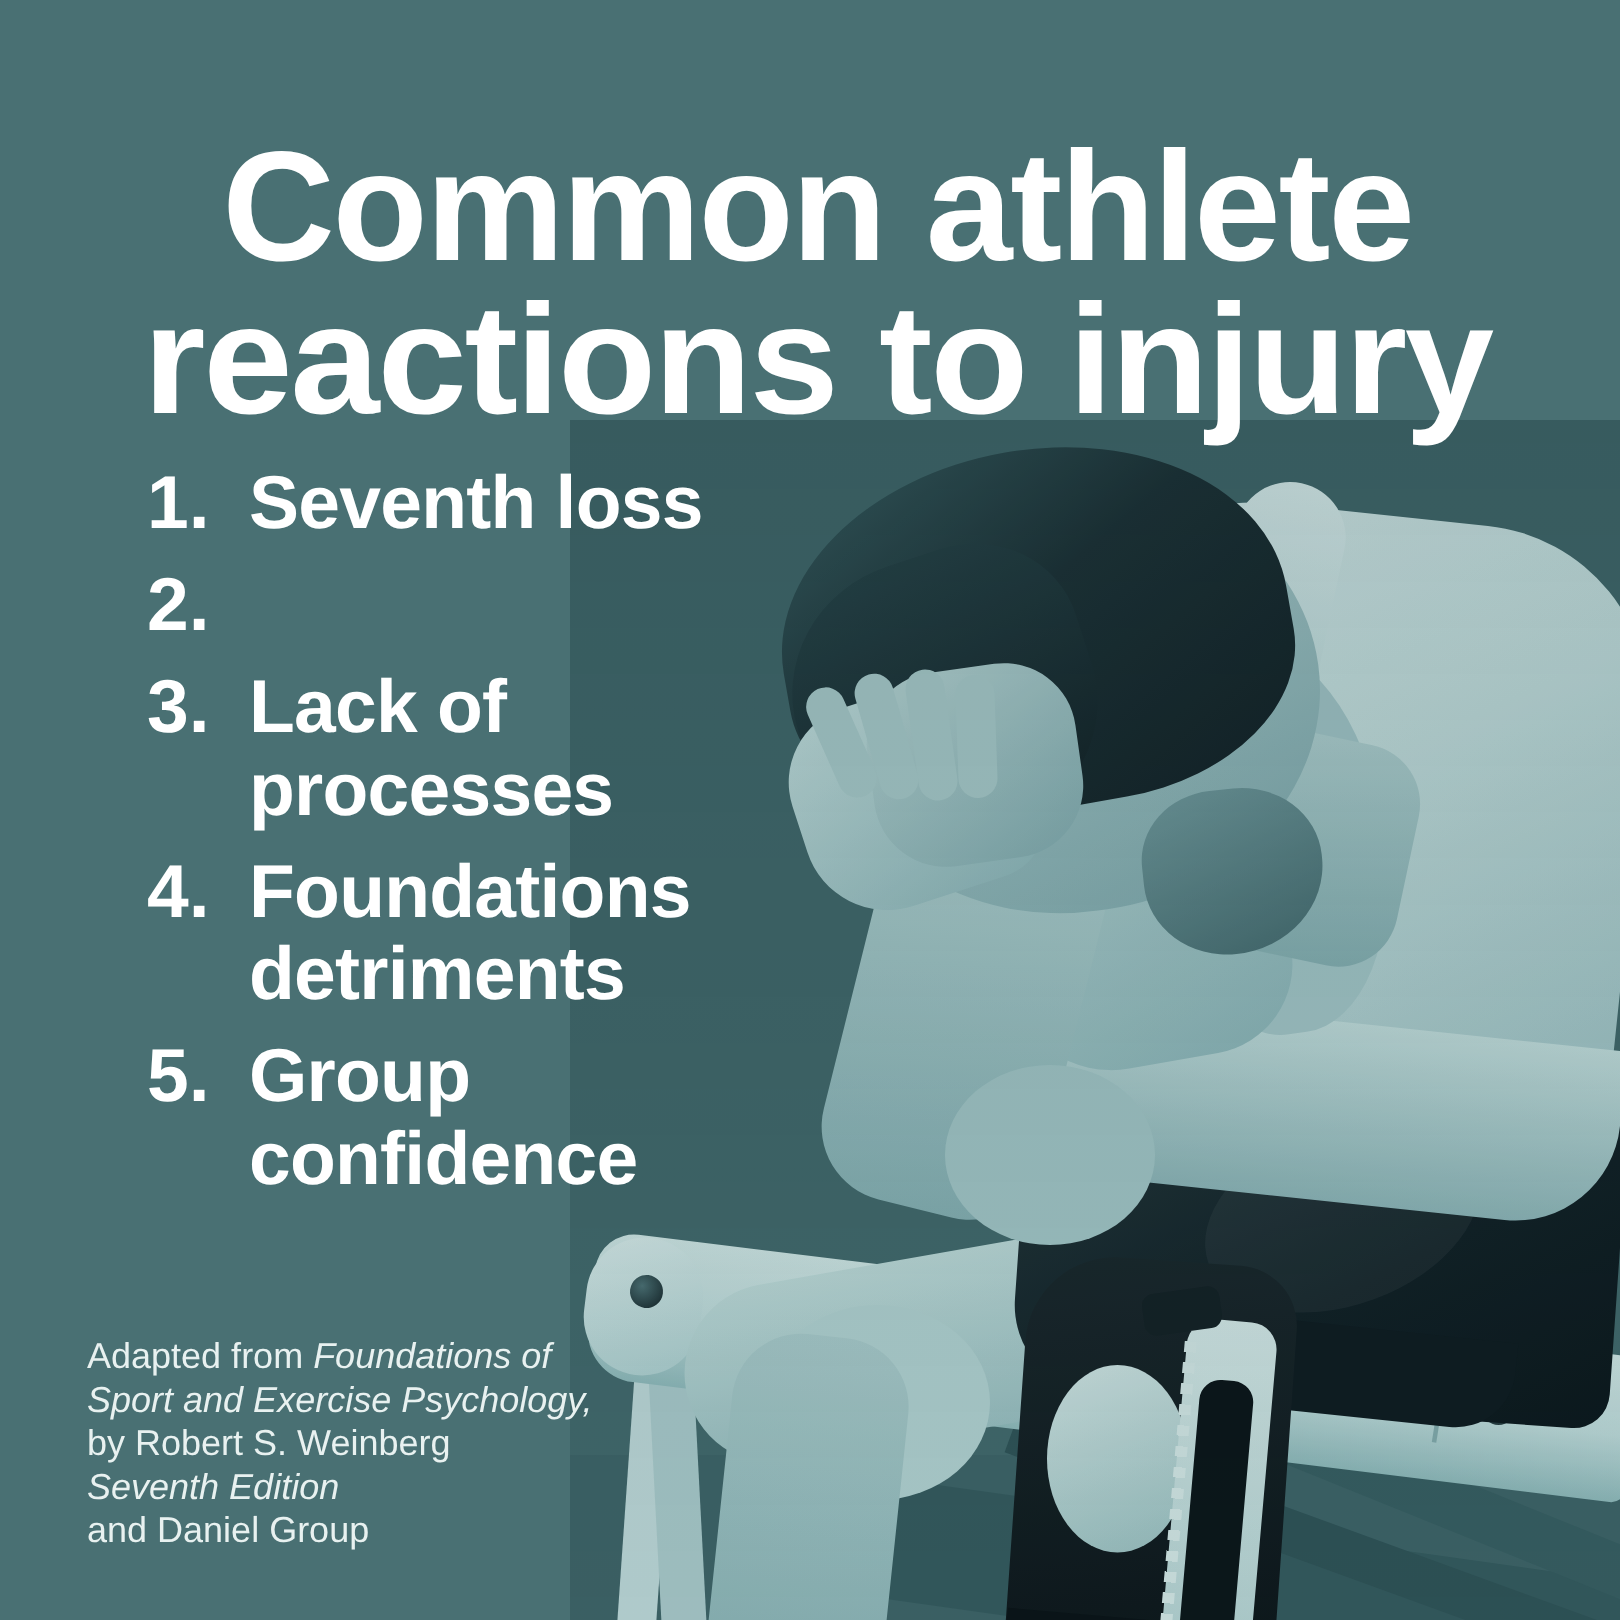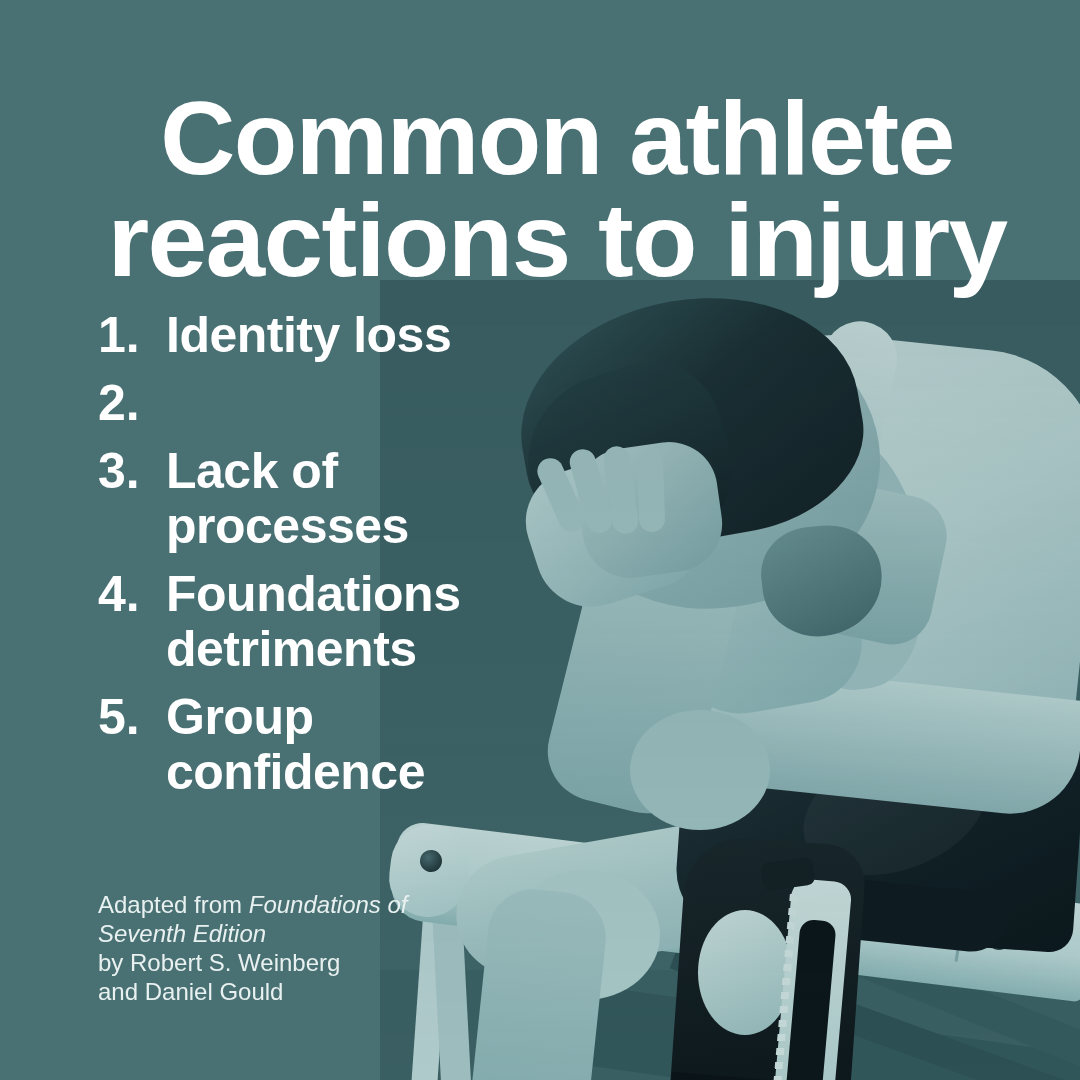--- a/index.html
+++ b/index.html
@@ -79,33 +79,33 @@
   .ear-in{left:394px;top:178px;width:26px;height:44px;background:#6d9497;border-radius:50%;transform:rotate(8deg);}
   .beard{left:382px;top:246px;width:120px;height:110px;background:linear-gradient(160deg,#7fa5a8,#4e7478);border-radius:44% 48% 56% 50%;transform:rotate(-6deg);}
   .neck{left:430px;top:210px;width:130px;height:150px;background:linear-gradient(170deg,#c6dddc,#93b9bb);border-radius:40px;transform:rotate(12deg);}
 
   
   #photo::after{content:"";position:absolute;inset:0;
      background:linear-gradient(180deg,rgba(44,97,104,.30),rgba(60,120,124,.20));
      mix-blend-mode:multiply;pointer-events:none;}
 
   
-  #title{position:absolute;left:62px;top:18px;width:990px;
+  #title{position:absolute;left:50px;top:18px;width:990px;
     color:#ffffff;font-weight:700;font-size:104px;line-height:0.98;
     letter-spacing:-1.5px;text-align:center;z-index:5;}
   #title .tl{display:block;white-space:nowrap;}
   #title .tl2{transform:scaleX(1.03);transform-origin:center;}
 
   #list{position:absolute;left:58px;top:292px;width:400px;z-index:6;}
   .li{display:flex;align-items:flex-start;margin-bottom:13px;}
   .li .num{width:68px;flex:0 0 68px;color:#ffffff;font-weight:700;font-size:50px;line-height:1.1;}
   .li .txt{color:#ffffff;font-weight:700;font-size:50px;line-height:1.1;letter-spacing:-0.5px;}
 
   #attrib{position:absolute;left:58px;top:890px;width:380px;z-index:6;
-    color:#e8f1f0;font-size:24px;line-height:29px;font-weight:400;margin-left:40px;}
+    color:#e8f1f0;font-size:24px;line-height:29px;font-weight:400;}
   #attrib .it{font-style:italic;}
   #attrib .ln{display:block;}
 </style>
 </head>
 <body>
 
 <div id="canvas" style="background: rgb(73, 112, 115);">
 
   <div id="photo" role="img" aria-label="Duotone teal photograph of a dejected male athlete seated on a weight bench, head resting in his hands, wearing a white tank top, black shorts and a black hinged knee brace">
     <div class="sh bench-dark-field"></div>
@@ -164,39 +164,40 @@
   </div>
 
   <h1 id="title">
     <span class="tl">Common athlete</span>
     <span class="tl tl2">reactions to injury</span>
   </h1>
 
   <ol id="list">
     <li class="li">
       <span class="num">1.</span>
-      <span class="txt">Identity loss</span>
+      <span class="txt">Seventh loss</span>
     </li>
     <li class="li">
       <span class="num">2.</span>
     </li>
     <li class="li">
       <span class="num">3.</span>
       <span class="txt">Lack of processes</span>
     </li>
     <li class="li">
       <span class="num">4.</span>
       <span class="txt">Foundations detriments</span>
     </li>
     <li class="li">
       <span class="num">5.</span>
       <span class="txt">Group confidence</span>
     </li>
   </ol>
 
   <div id="attrib">
     <span class="ln"><span>Adapted from </span><span class="it">Foundations of</span></span>
+    <span class="ln it">Sport and Exercise Psychology,</span>
+    <span class="ln">by Robert S. Weinberg</span>
     <span class="ln it">Seventh Edition</span>
-    <span class="ln">by Robert S. Weinberg</span>
-    <span class="ln">and Daniel Gould</span>
+    <span class="ln">and Daniel Group</span>
   </div>
 
 </div>
 
 </body></html>

